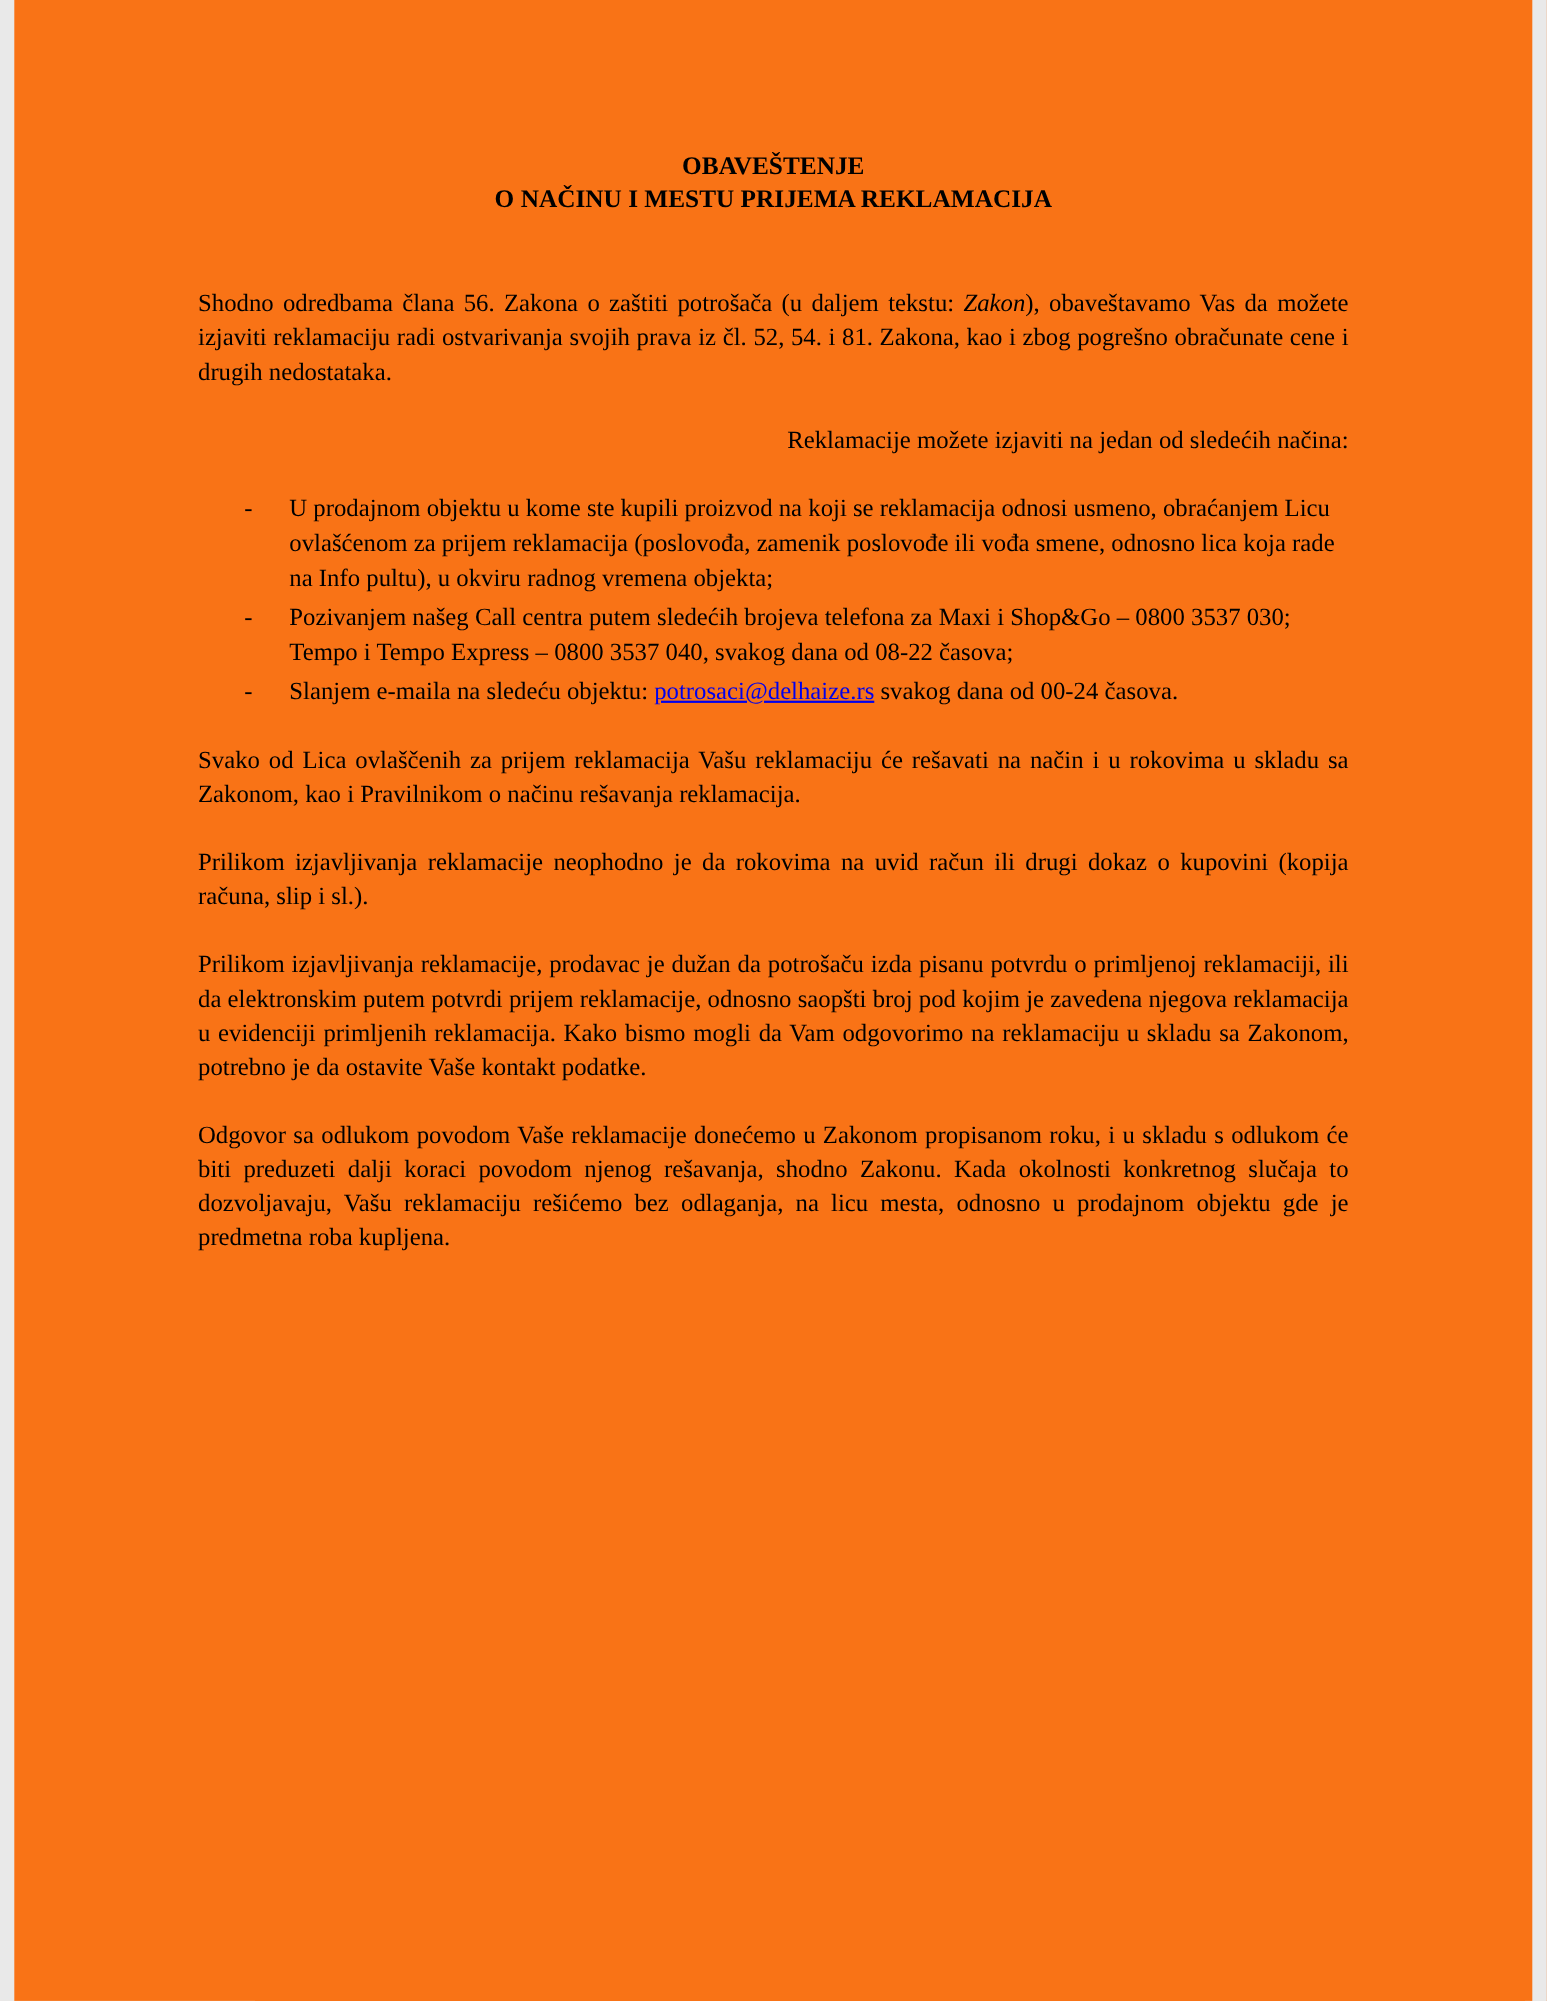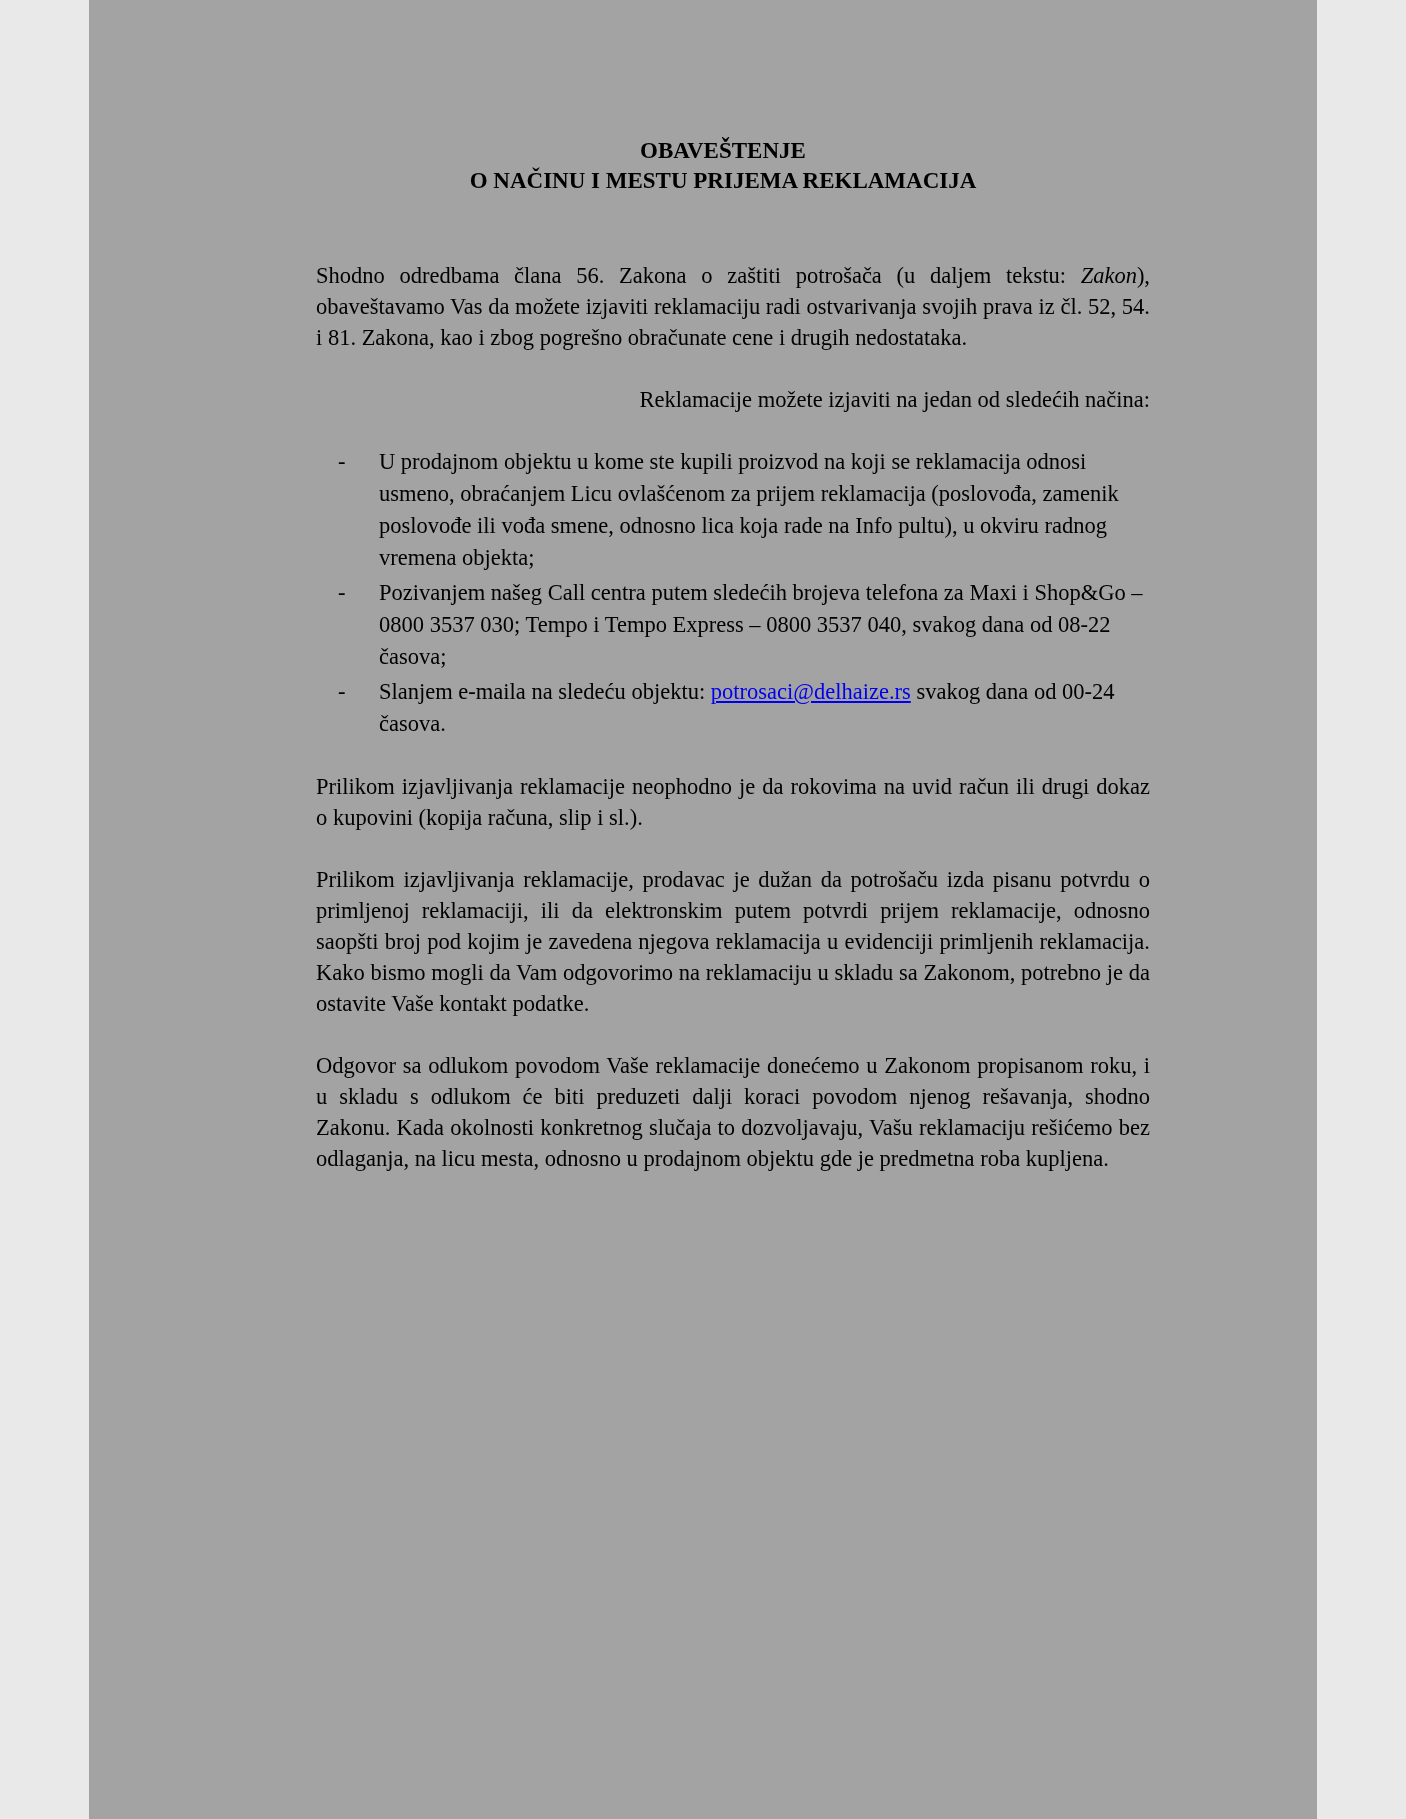--- a/index.html
+++ b/index.html
@@ -1,46 +1,44 @@
 <!DOCTYPE html>
 <html><head>
 <meta charset="utf-8">
 <style>
   * { margin: 0; padding: 0; box-sizing: border-box; }
   html, body { background: #e9e9e9; }
   .page {
-    width: 1228px;
+    width: 1380px;
     height: 1819px;
     margin: 0 auto;
-    background: #a3a3a3;
+    background: #f97316;
     color: #000000;
     font-family: "Liberation Serif", "DejaVu Serif", serif;
     font-size: 22.5px;
     line-height: 31px;
     overflow: hidden;
-    padding-left: 40px;
   }
   .content {
     padding: 136px 167px 0 167px; 
   }
   .title-block {
     text-align: center;
     font-weight: bold;
     font-size: 23px;
     line-height: 30px;
   }
   .salutation {
     margin-top: 137px;
     font-weight: bold;
     font-style: italic;
   }
   .para {
     margin-top: 31px;
     text-align: justify;
-    margin-left: 20px;
   }
   .para.first {
     margin-top: 64px;
   }
   .list-intro {
     margin-top: 31px;
     text-align: right;
   }
   ul.bullet-list {
     margin-top: 31px;
@@ -81,20 +79,21 @@
     <p class="para first"><span>Shodno odredbama člana 56. Zakona o zaštiti potrošača (u daljem tekstu: </span><span class="italic">Zakon</span><span>), obaveštavamo Vas da možete izjaviti reklamaciju radi ostvarivanja svojih prava iz čl. 52, 54. i 81. Zakona, kao i zbog pogrešno obračunate cene i drugih nedostataka.</span></p>
 
     <p class="list-intro">Reklamacije možete izjaviti na jedan od sledećih načina:</p>
 
     <ul class="bullet-list">
       <li><span class="dash">-</span><span>U prodajnom objektu u kome ste kupili proizvod na koji se reklamacija odnosi usmeno, obraćanjem Licu ovlašćenom za prijem reklamacija (poslovođa, zamenik poslovođe ili vođa smene, odnosno lica koja rade na Info pultu), u okviru radnog vremena objekta;</span></li>
       <li><span class="dash">-</span><span>Pozivanjem našeg Call centra  putem sledećih brojeva telefona za Maxi i Shop&amp;Go – 0800 3537 030; Tempo i Tempo Express – 0800 3537 040, svakog dana od 08-22 časova;</span></li>
       <li><span class="dash">-</span><span>Slanjem e-maila na sledeću objektu: </span><a class="email-link">potrosaci@delhaize.rs</a><span> svakog dana od 00-24 časova.</span></li>
     </ul>
 
+    <p class="para">Svako od Lica ovlaščenih za prijem reklamacija Vašu reklamaciju će rešavati na način i u rokovima u skladu sa Zakonom, kao i Pravilnikom o načinu rešavanja reklamacija.</p>
 
     <p class="para">Prilikom izjavljivanja reklamacije neophodno je da rokovima na uvid račun ili drugi dokaz o kupovini (kopija računa, slip i sl.).</p>
 
     <p class="para">Prilikom izjavljivanja reklamacije, prodavac je dužan da potrošaču izda pisanu potvrdu o primljenoj reklamaciji, ili da elektronskim putem potvrdi prijem reklamacije, odnosno saopšti broj pod kojim je zavedena njegova reklamacija u evidenciji primljenih reklamacija. Kako bismo mogli da Vam odgovorimo na reklamaciju u skladu sa Zakonom, potrebno je da ostavite Vaše kontakt podatke.</p>
 
     <p class="para">Odgovor sa odlukom povodom Vaše reklamacije donećemo u Zakonom propisanom roku, i u skladu s odlukom će biti preduzeti dalji koraci povodom njenog rešavanja, shodno Zakonu. Kada okolnosti konkretnog slučaja to dozvoljavaju, Vašu reklamaciju rešićemo bez odlaganja, na licu mesta, odnosno u prodajnom objektu gde je predmetna roba kupljena.</p>
 
   </div>
 </div>
 

